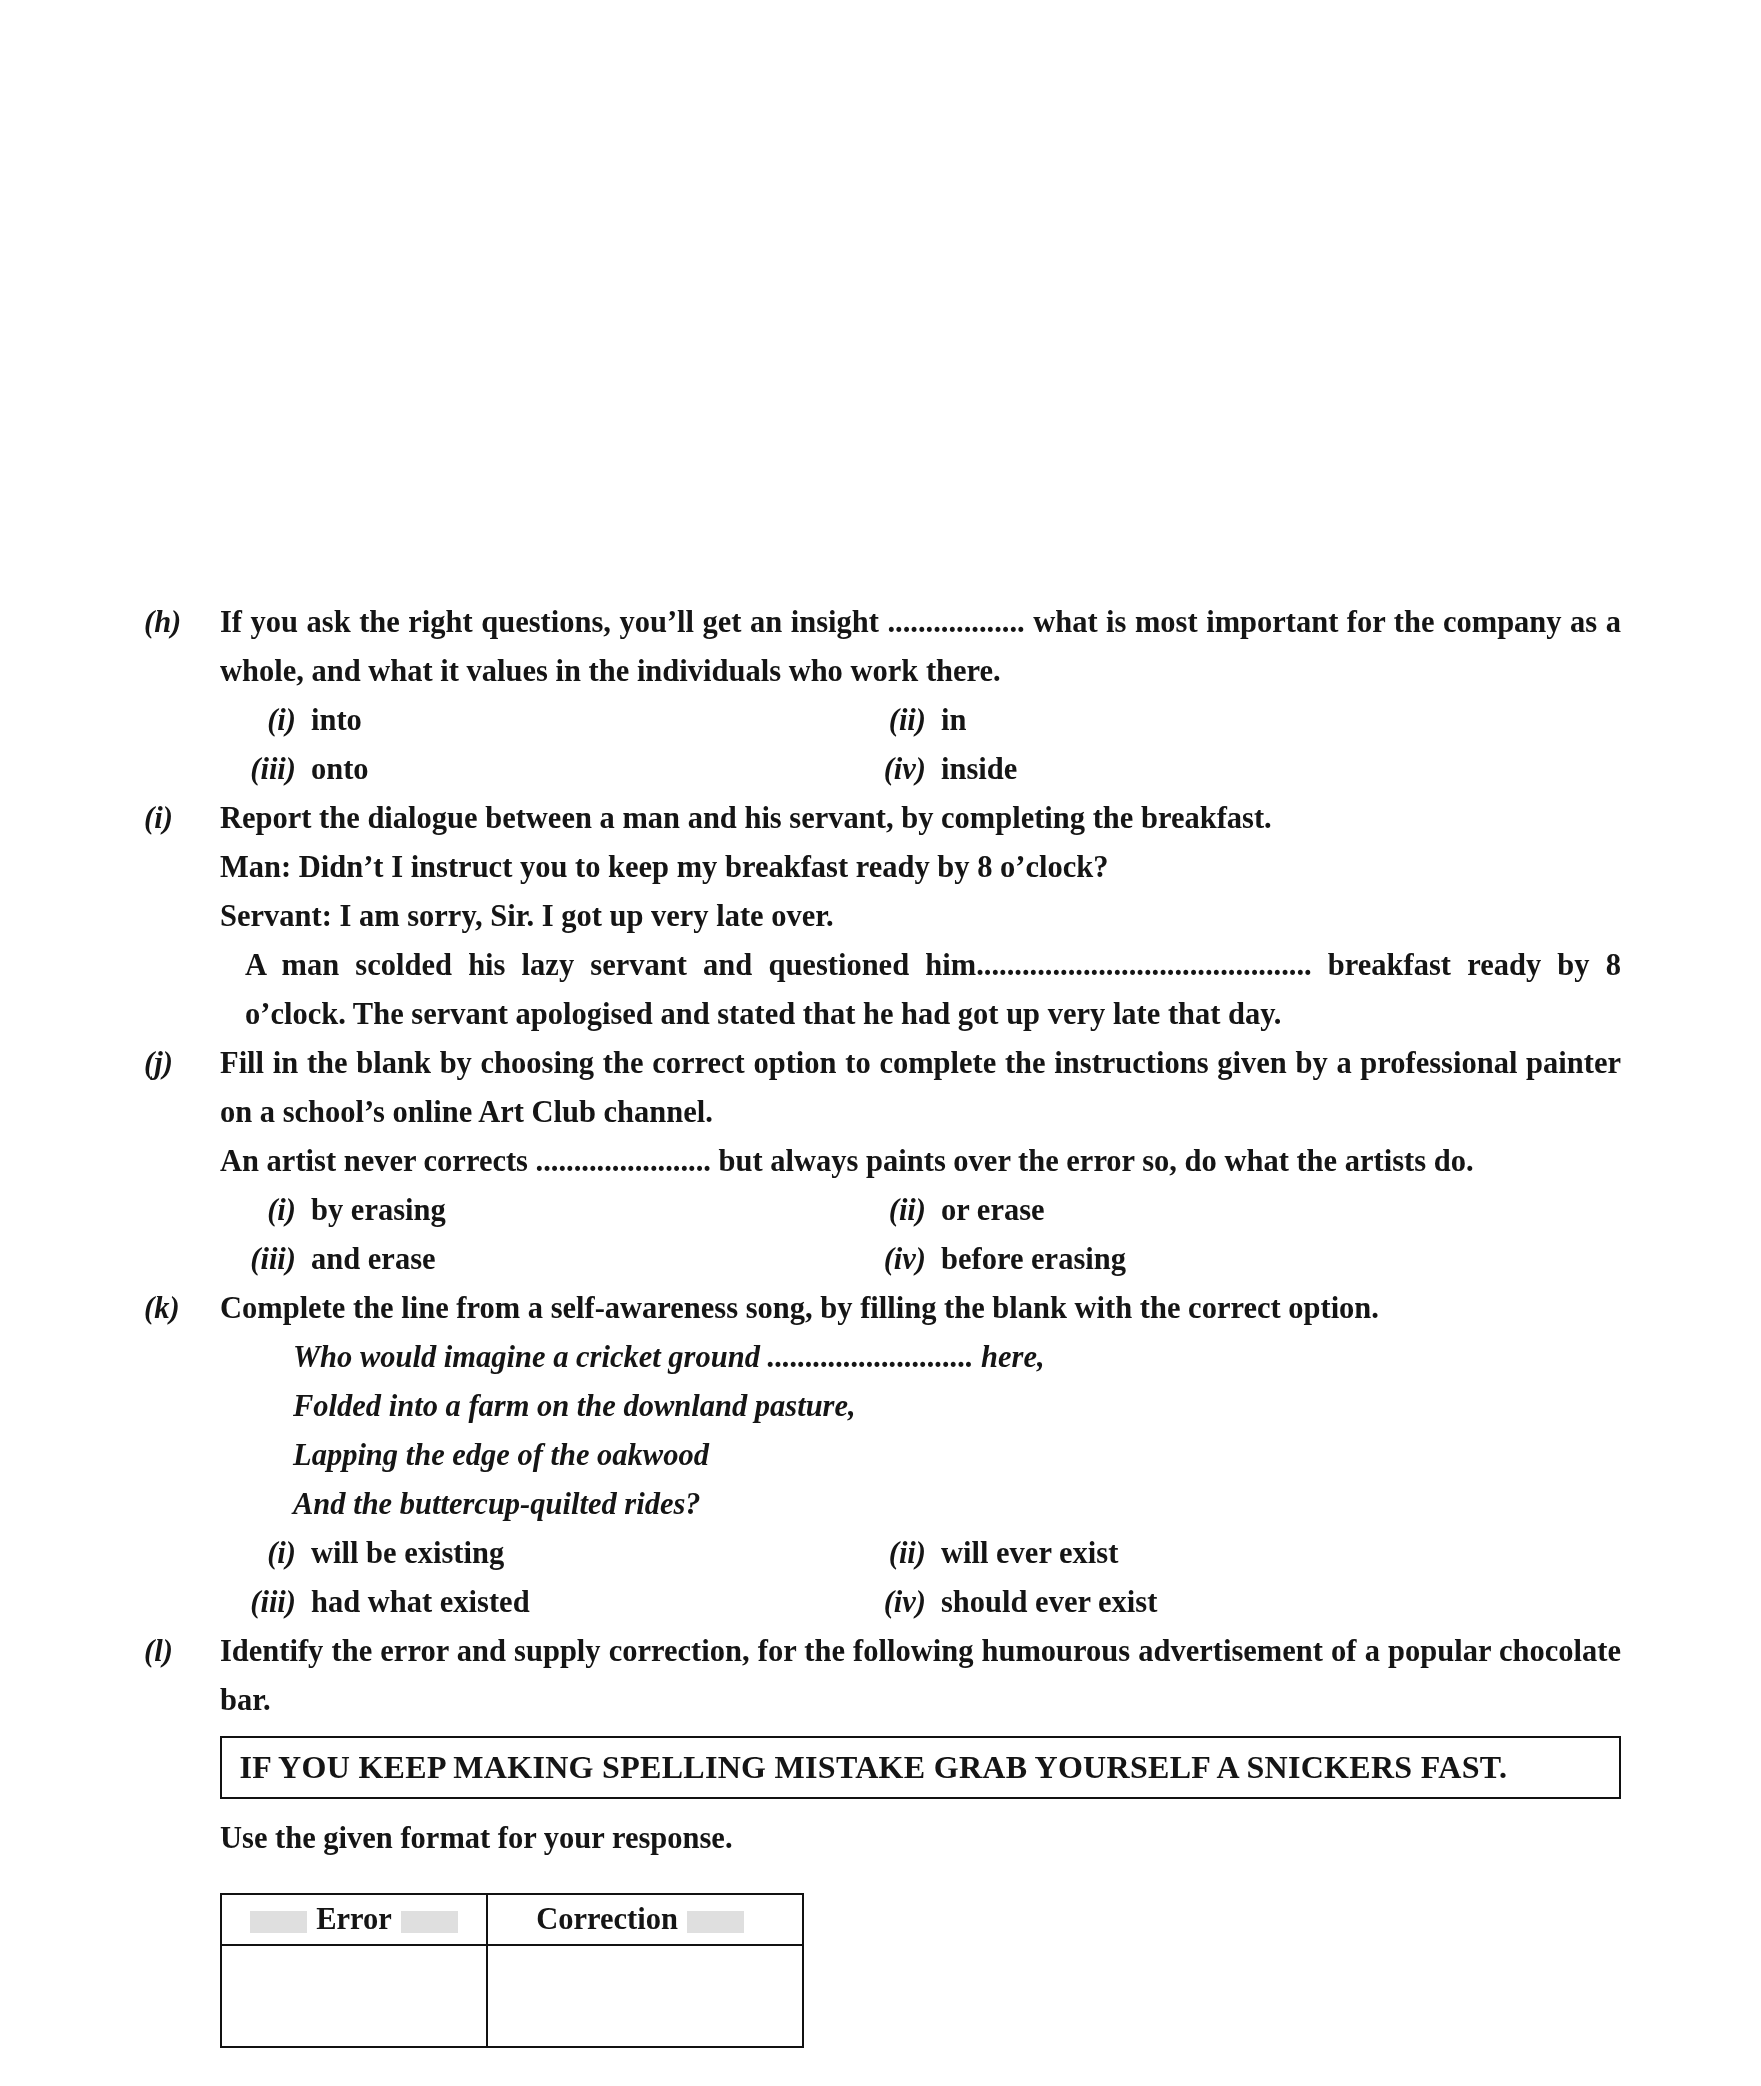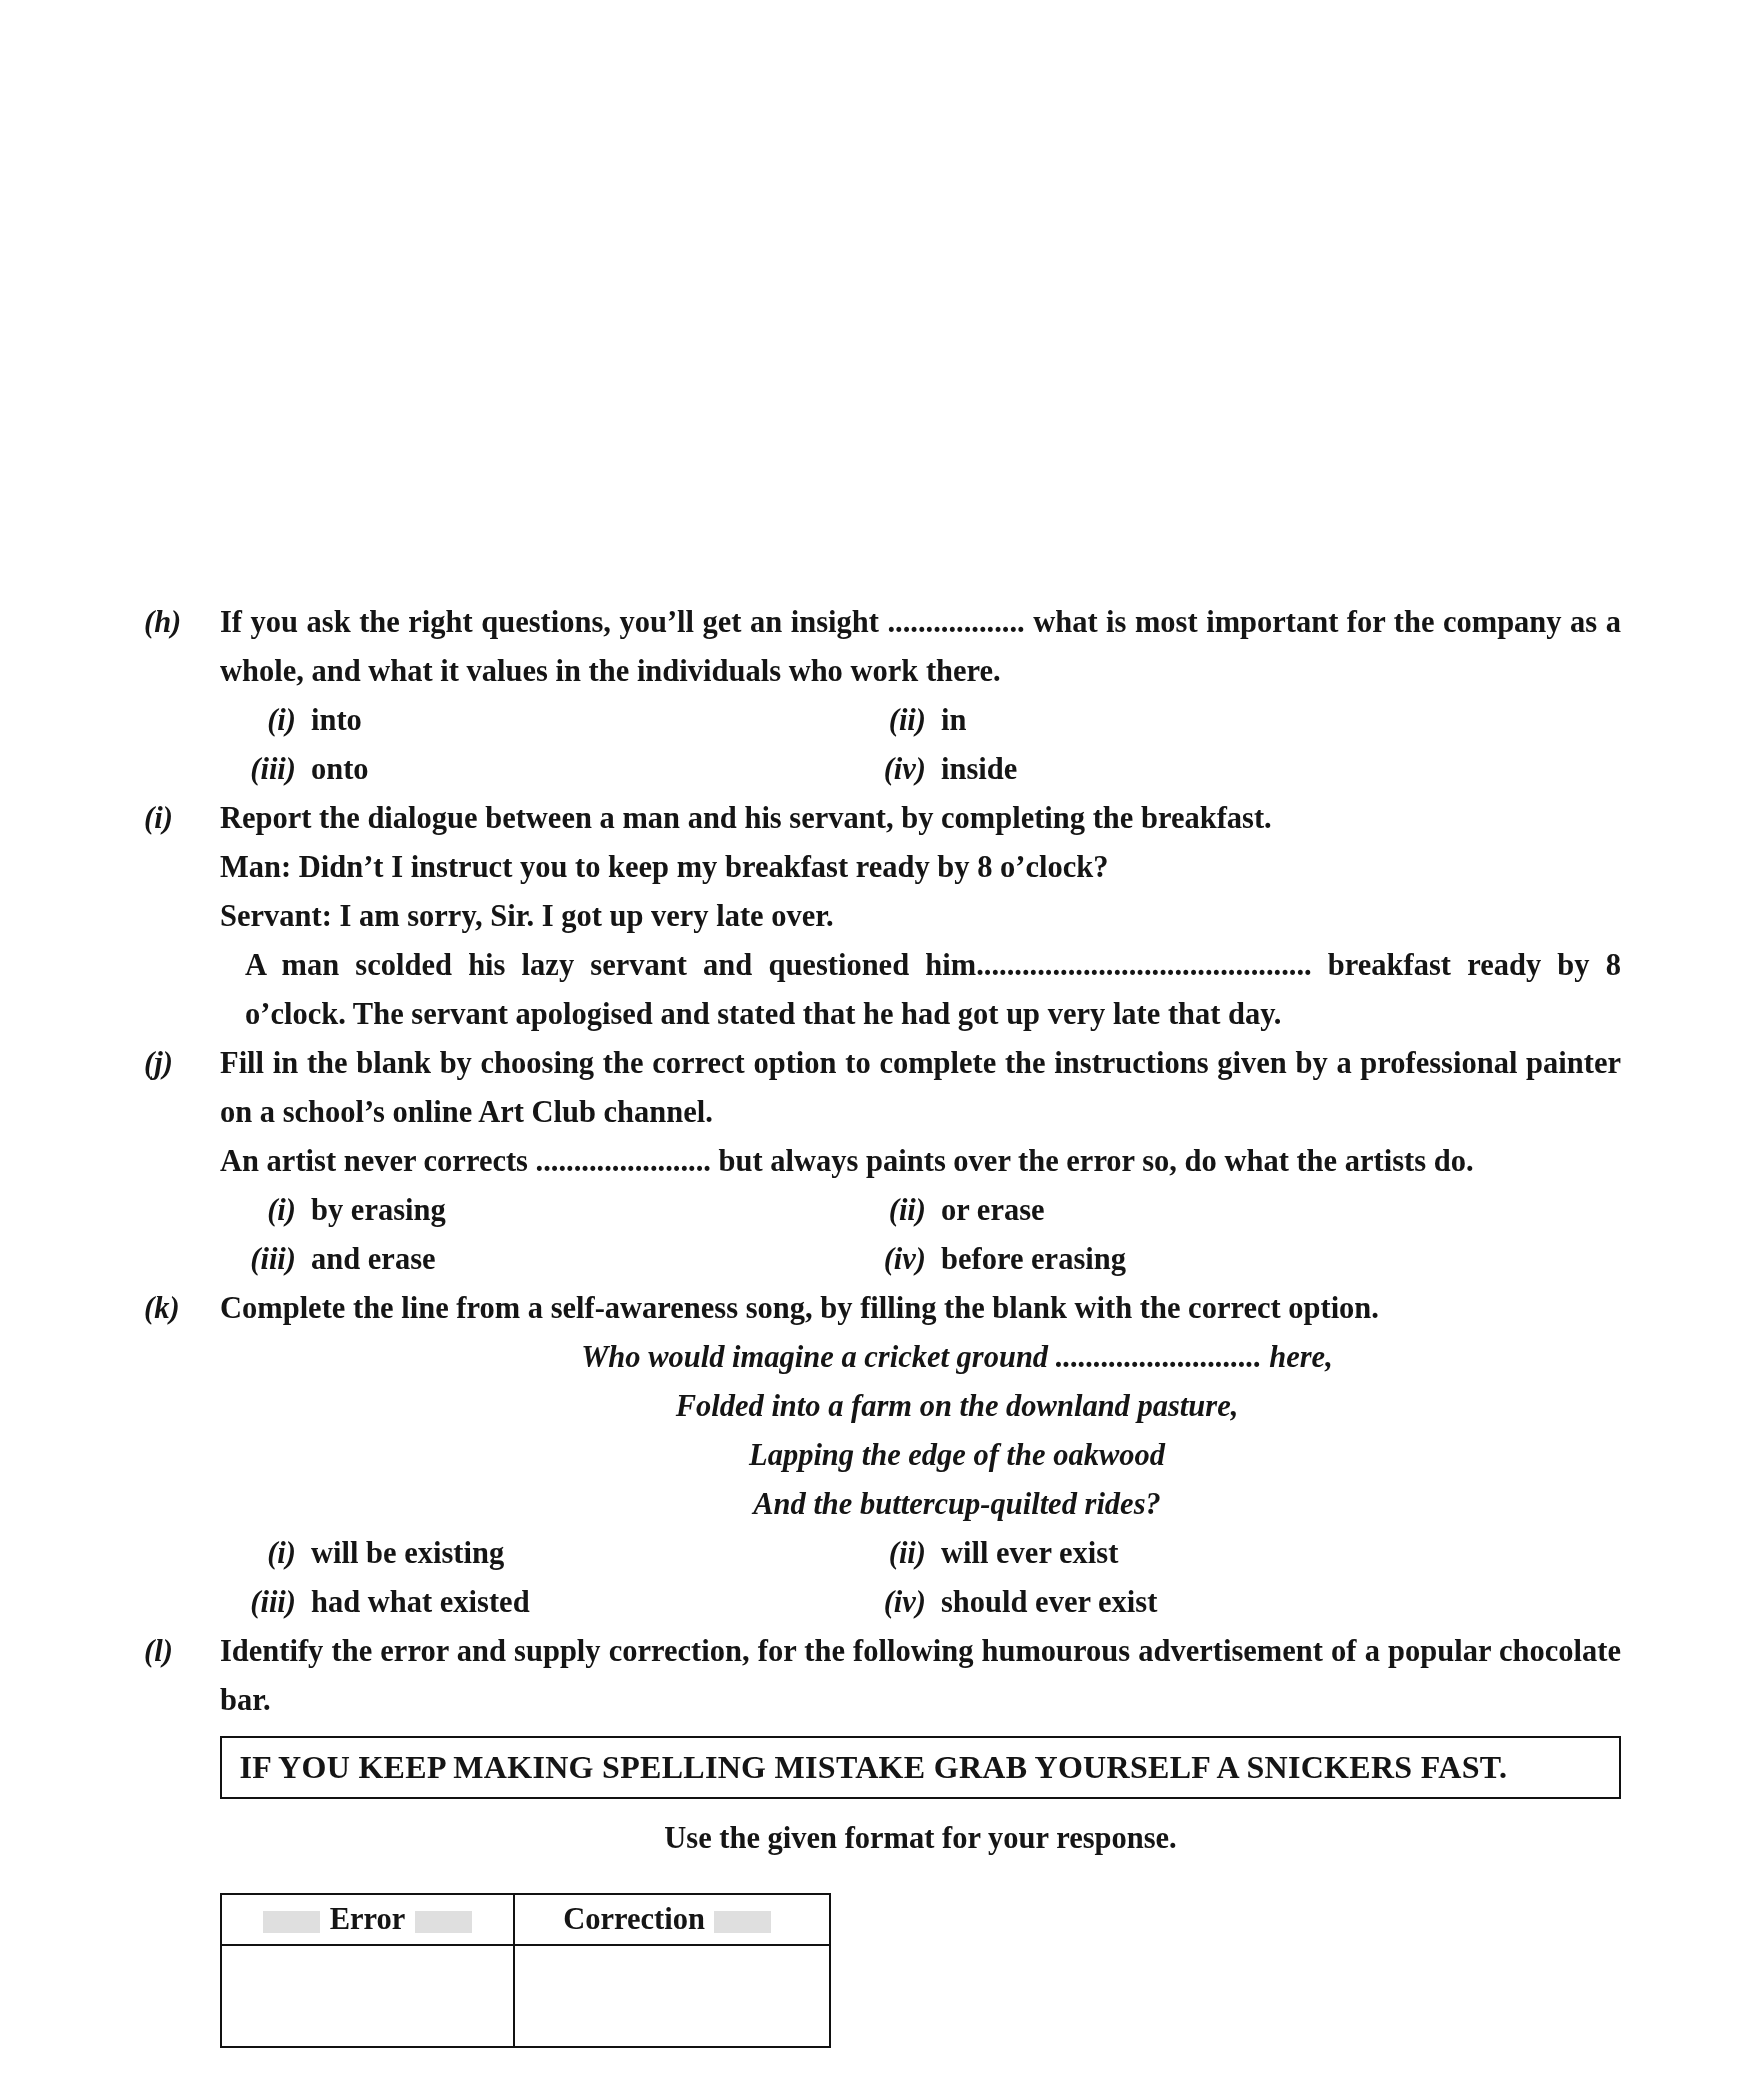--- a/index.html
+++ b/index.html
@@ -22,21 +22,21 @@
     font-size: 30.5px;
     line-height: 49px;
   }
   .q { display: flex; align-items: flex-start; }
   .q-label {
     flex: 0 0 76px;
     width: 76px;
     font-style: italic;
   }
   .q-body { flex: 1 1 auto; min-width: 0; }
-  p { margin: 0; text-align: center; }
+  p { margin: 0; }
   .prompt { text-align: justify; }
   .passage { text-align: justify; }
   .dialogue-line { text-align: left; }
   .report { text-align: justify; margin-left: 25px; }
   .options {
     display: grid;
     grid-template-columns: 630px 1fr;
   }
   .option { display: flex; }
   .opt-num {
@@ -60,21 +60,21 @@
   .resp-table {
     margin-top: 30px;
     border-collapse: collapse;
   }
   .resp-table th, .resp-table td {
     border: 2.7px solid #111;
     text-align: center;
     vertical-align: middle;
   }
   .resp-table th {
-    width: 293px;
+    width: 266px;
     height: 47px;
     font-size: 30.5px;
     padding: 0 5.4px;
   }
   .resp-table th.col2 { width: 316px; }
   .resp-table td { height: 102px; }
   .smudge {
     display: inline-block;
     width: 57px;
     height: 22px;

